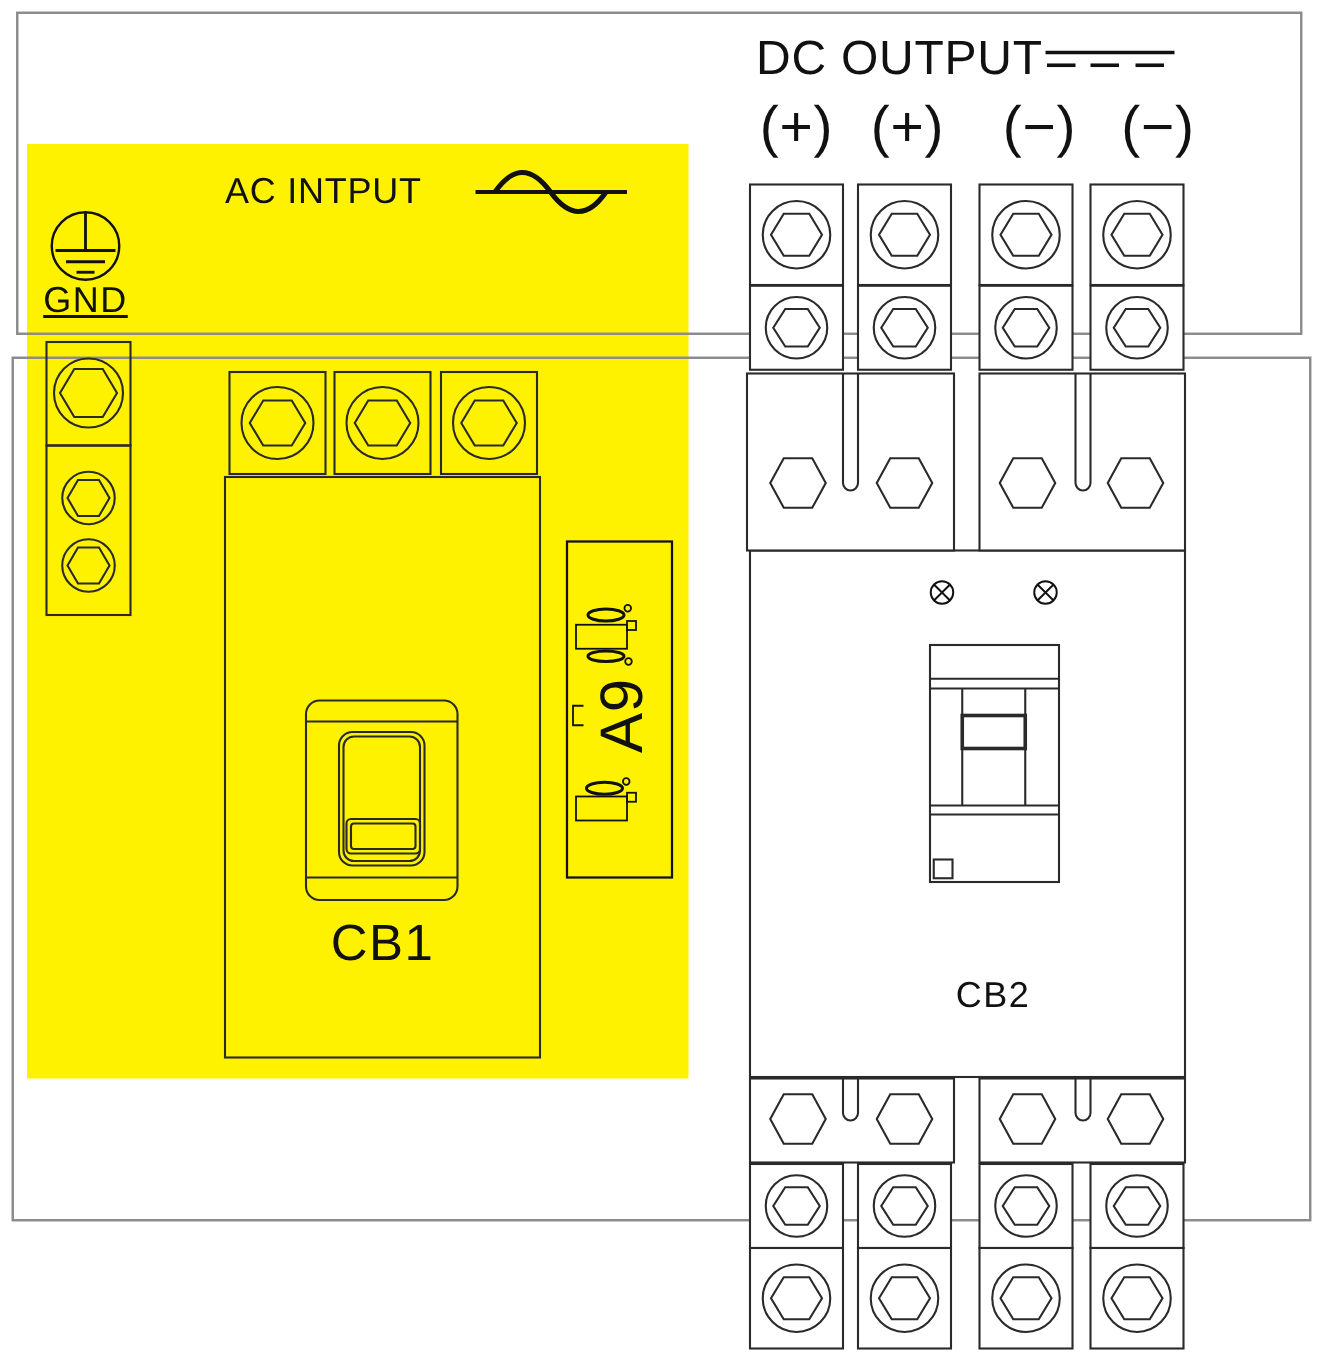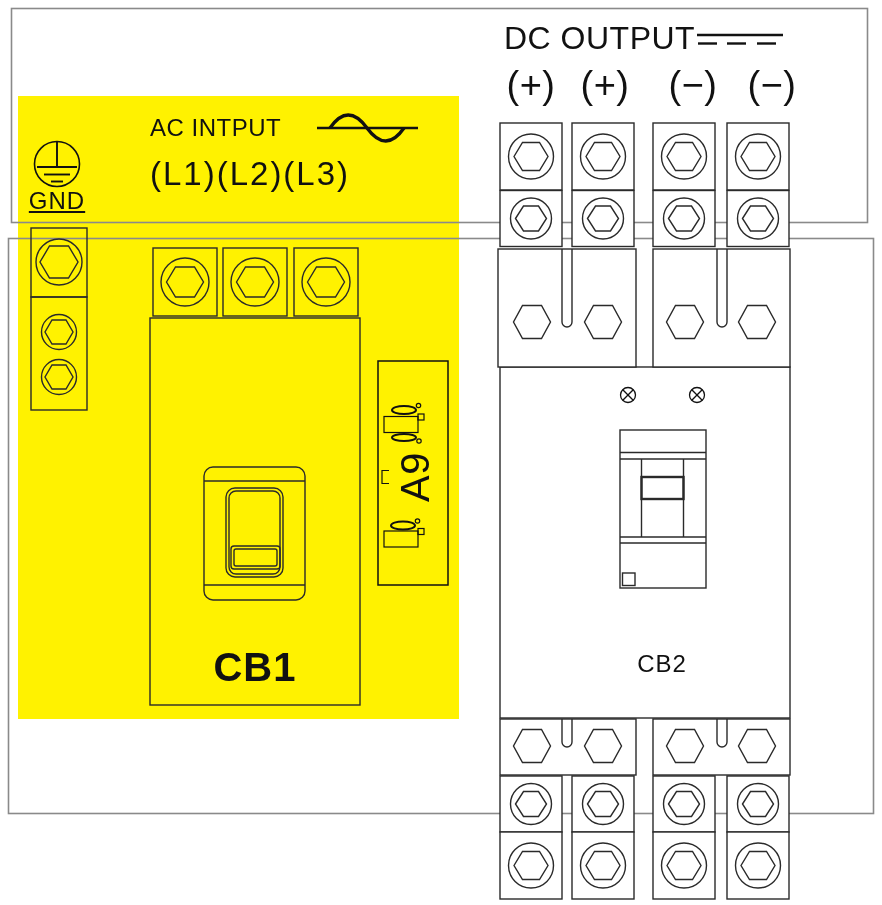--- a/index.html
+++ b/index.html
@@ -8,21 +8,21 @@
   .stage{position:absolute;left:0;top:0;width:704px;height:905px;}
   svg{position:absolute;left:0;top:0;}
   .lbl{position:absolute;color:var(--text,#111);white-space:nowrap;line-height:1;
        font-family:"Liberation Sans", sans-serif;font-weight:400;letter-spacing:0.5px;}
   .ctr{transform:translateX(-50%);}
   #dc-title{left:504px;top:22px;font-size:32px;}
   .tlabel{top:66px;font-size:38px;font-weight:300;}
   #ac-title{left:150px;top:116px;font-size:24px;}
   #ac-phases{left:150px;top:157px;font-size:33px;letter-spacing:2px;}
   #gnd-label{left:57px;top:189px;font-size:24px;letter-spacing:1px;text-decoration:underline;}
-  #cb1-label{left:255px;top:647px;font-size:40px;letter-spacing:1px;font-weight:bold;}
+  #cb1-label{left:255px;top:612px;font-size:34px;letter-spacing:1px;}
   #cb2-label{left:662px;top:616px;font-size:24px;letter-spacing:1px;margin-top:36px;}
   #a9-label{left:415px;top:477px;font-size:40px;
             transform:translate(-50%,-50%) rotate(-90deg);}
 </style>
 </head>
 <body>
 
 <div class="stage">
 
 <svg width="882" height="905" viewBox="0 0 882 905">
@@ -183,19 +183,18 @@
     <use href="#term-tall" x="727" y="832"></use>
   </g>
 </svg>
 
 <div class="lbl" id="dc-title">DC OUTPUT</div>
 <div class="lbl tlabel ctr" style="left:531px">(+)</div>
 <div class="lbl tlabel ctr" style="left:605px">(+)</div>
 <div class="lbl tlabel ctr" style="left:693px">(−)</div>
 <div class="lbl tlabel ctr" style="left:772px">(−)</div>
 <div class="lbl" id="ac-title">AC INTPUT</div>
-<div class="lbl" id="ac-phases">(L1)(L2)(L3)</div>
 <div class="lbl ctr" id="gnd-label">GND</div>
 <div class="lbl ctr" id="cb1-label">CB1</div>
 <div class="lbl ctr" id="cb2-label">CB2</div>
 <div class="lbl" id="a9-label">A9</div>
 
 </div>
 
 </body></html>

